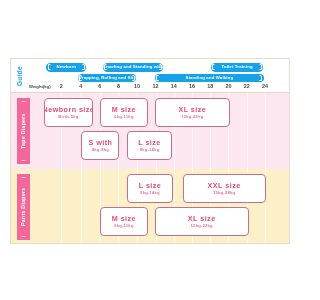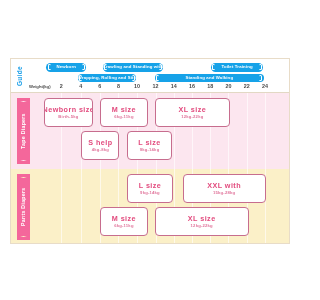--- a/index.html
+++ b/index.html
@@ -265,21 +265,21 @@
           </div>
           <div class="sizebox" style="left: 88.96px; width: 47.8778px; top: 5px; height: 29px;">
             <div class="name">M size</div>
             <div class="range">6kg-11kg</div>
           </div>
           <div class="sizebox" style="left: 143.942px; width: 74.7511px; top: 5px; height: 29px;">
             <div class="name">XL size</div>
             <div class="range">12kg-22kg</div>
           </div>
           <div class="sizebox" style="left: 70.4267px; width: 37.9933px; top: 38px; height: 29px;">
-            <div class="name">S help</div>
+            <div class="name">S with</div>
             <div class="range">4kg-8kg</div>
           </div>
           <div class="sizebox" style="left: 116.142px; width: 44.7889px; top: 38px; height: 29px;">
             <div class="name">L size</div>
             <div class="range">9kg-14kg</div>
           </div>
         </div>
     </div>
 
     <div class="section pants">
@@ -299,21 +299,21 @@
         </div>
       <div class="ribbon" style="top:9px;height:58px;">
         <div class="vlabel">Pants Diapers</div>
       </div>
       <div class="box-layer">
           <div class="sizebox" style="left: 116.142px; width: 45.7156px; top: 5px; height: 29px;">
             <div class="name">L size</div>
             <div class="range">9kg-14kg</div>
           </div>
           <div class="sizebox" style="left: 171.742px; width: 82.7822px; top: 5px; height: 29px;">
-            <div class="name">XXL with</div>
+            <div class="name">XXL size</div>
             <div class="range">15kg-28kg</div>
           </div>
           <div class="sizebox" style="left: 88.96px; width: 47.8778px; top: 38px; height: 29px;">
             <div class="name">M size</div>
             <div class="range">6kg-11kg</div>
           </div>
           <div class="sizebox" style="left: 143.942px; width: 93.5933px; top: 38px; height: 29px;">
             <div class="name">XL size</div>
             <div class="range">12kg-22kg</div>
           </div>

